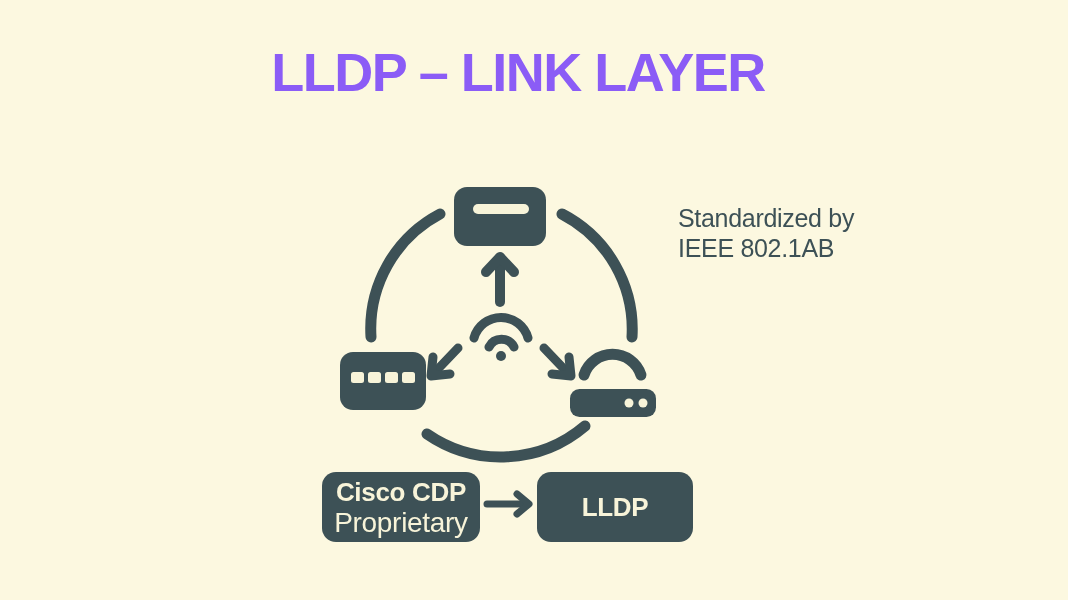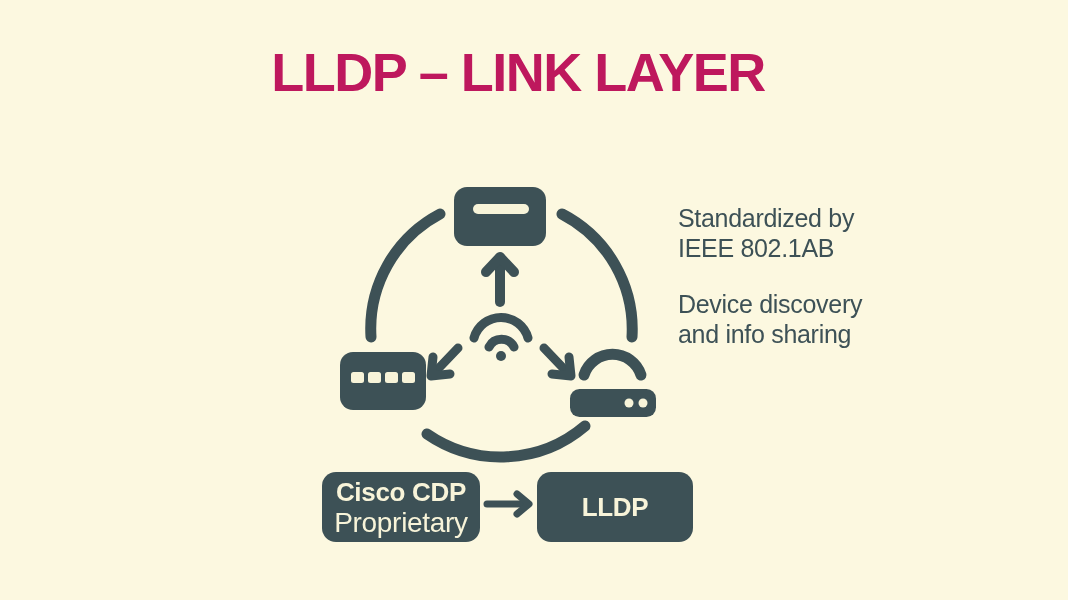--- a/index.html
+++ b/index.html
@@ -13,21 +13,21 @@
     background: #fcf8e0;
     font-family: "Liberation Sans", sans-serif;
     overflow: hidden;
   }
   .title {
     position: absolute;
     top: 44px;
     left: 0;
     width: 1036px;
     text-align: center;
-    color: #be185d;
+    color: #8b5cf6;
     font-weight: 700;
     font-size: 54px;
     line-height: 57px;
     letter-spacing: -1.5px;
   }
   .diagram-svg {
     position: absolute;
     left: 330px;
     top: 175px;
   }
@@ -134,22 +134,20 @@
   </g>
   <g>
     <path class="ink-stroke" stroke-width="9" d="M 544 348 L 565 370"></path>
     <path class="ink-stroke" stroke-width="9" d="M 569 357 L 571 376 L 552 374"></path>
   </g>
 </svg>
 
 <div class="facts">
   <div class="fact">Standardized by
 IEEE 802.1AB</div>
-  <div class="fact">Device discovery
-and info sharing</div>
 </div>
 
 <div class="compare-box box-left">
   <div class="box-title">Cisco CDP</div>
   <div class="box-subtitle">Proprietary</div>
 </div>
 
 <svg class="compare-arrow-svg" width="60" height="32" viewBox="480 488 60 32" aria-hidden="true">
   <path class="ink-stroke" stroke-width="7" d="M 487 504 L 522 504"></path>
   <path class="ink-stroke" stroke-width="7" d="M 517 494 L 529 504 L 517 514"></path>

